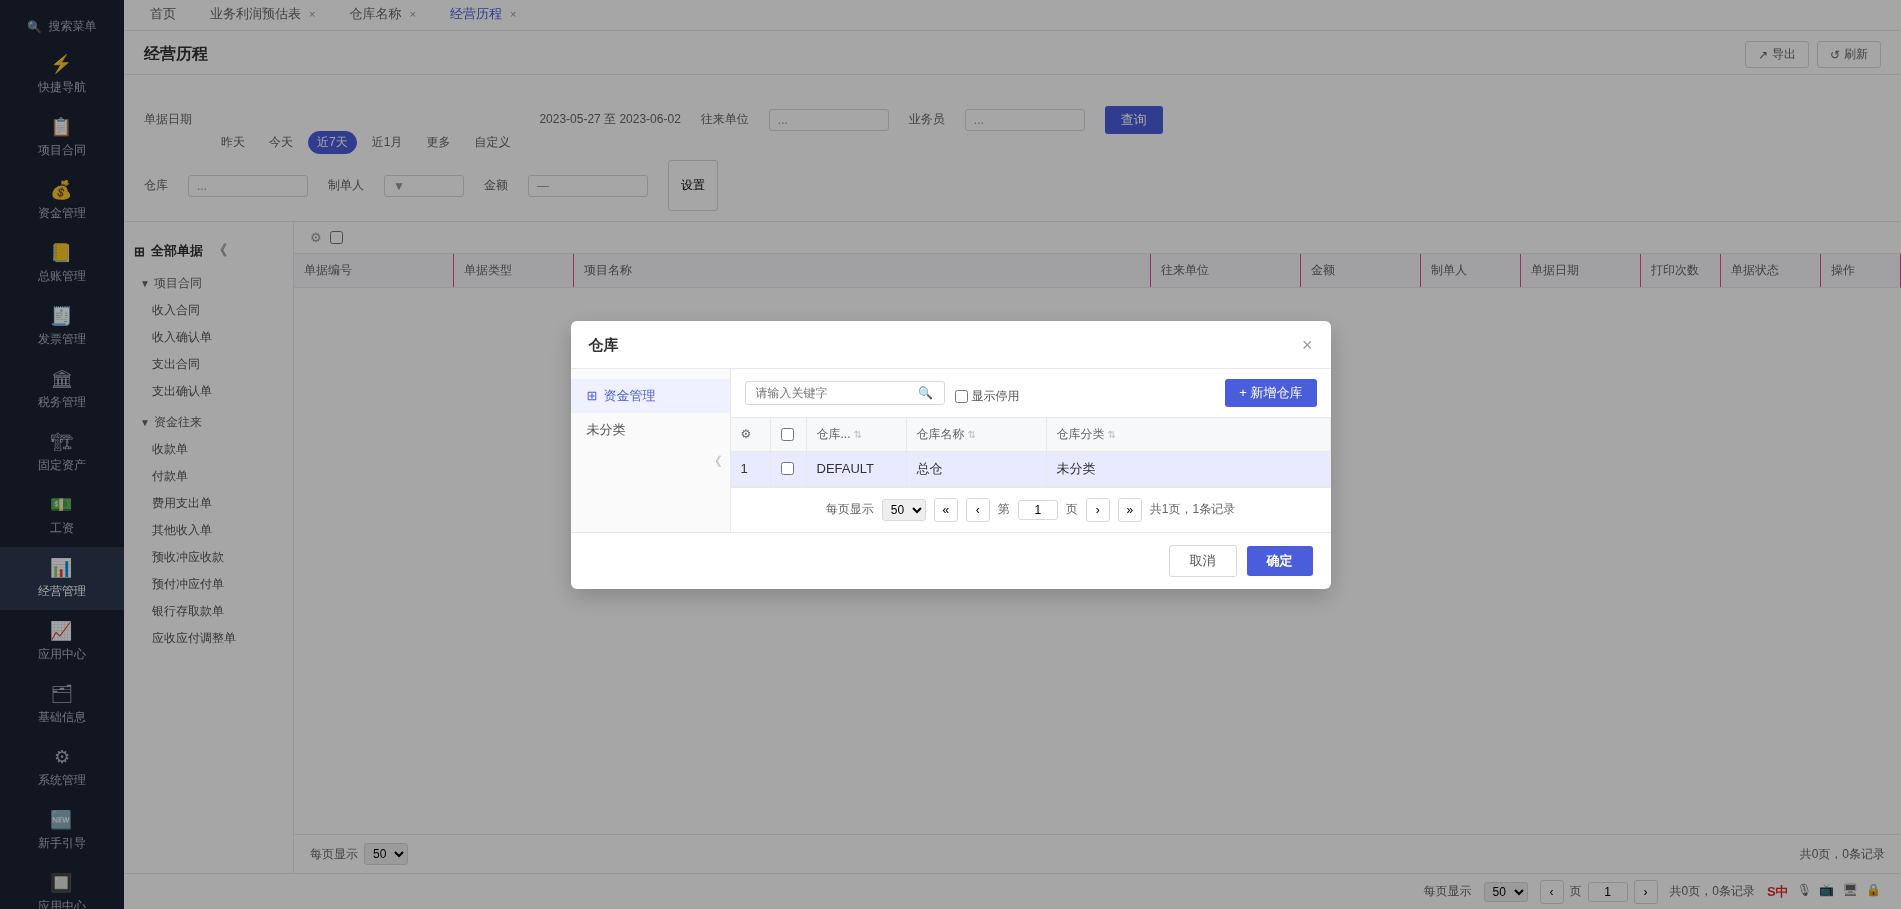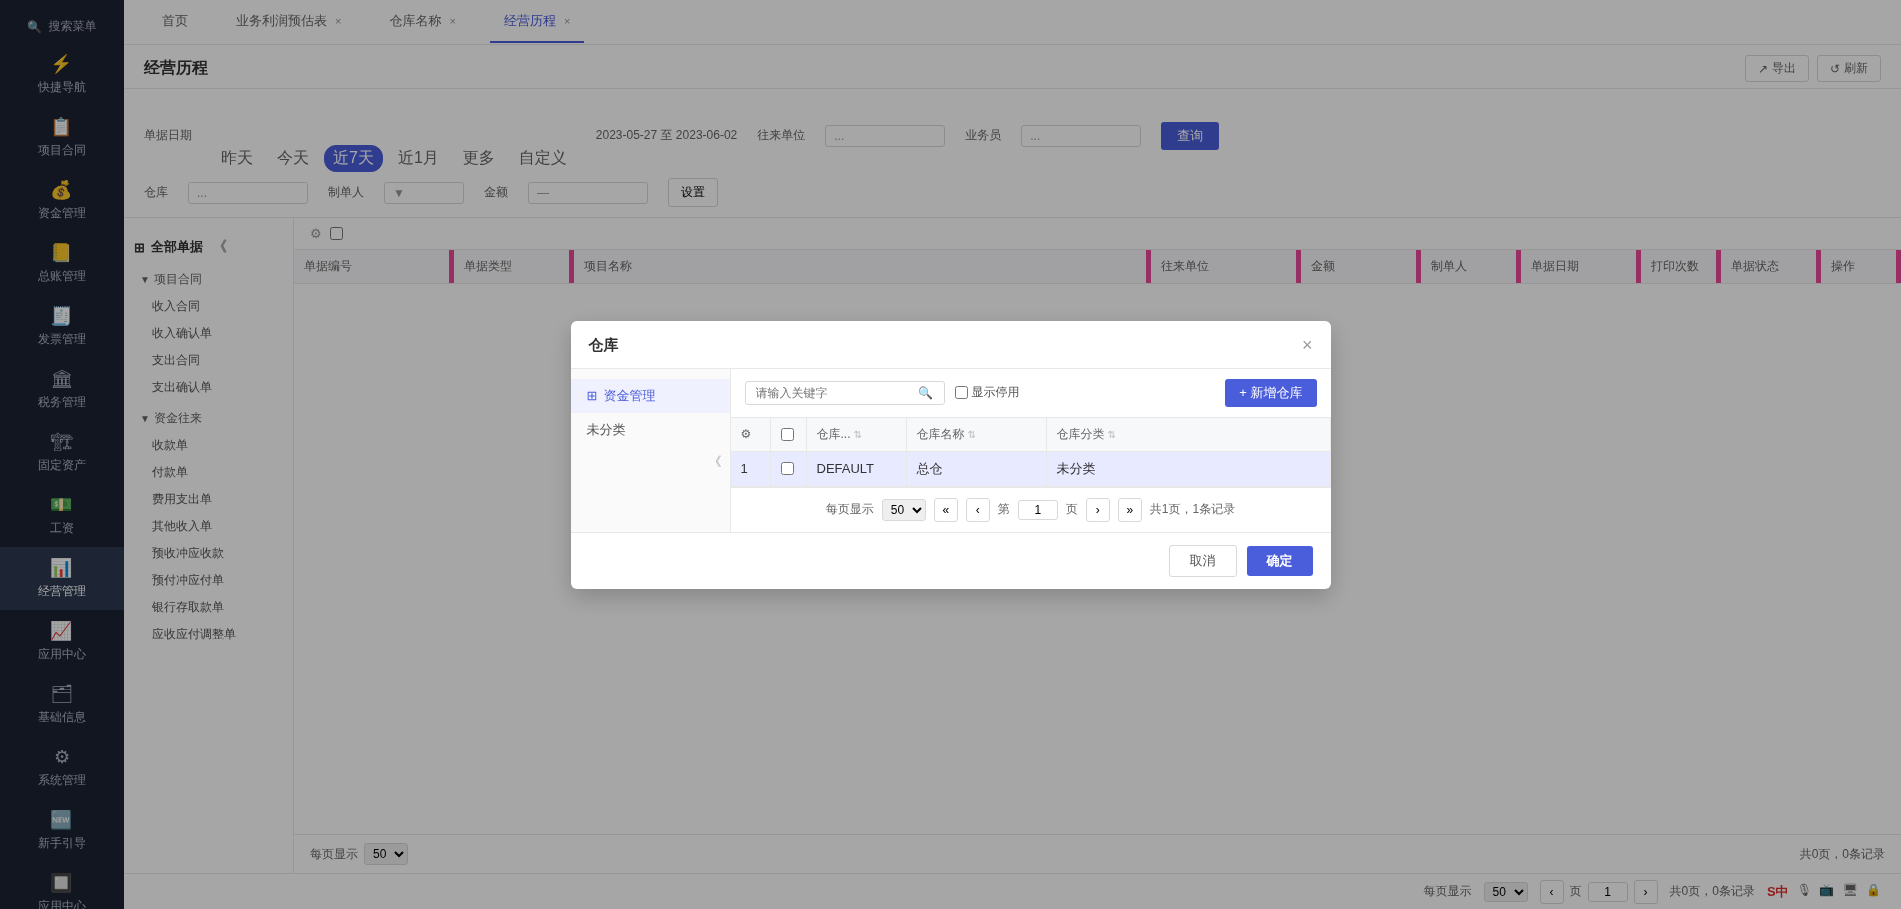--- a/index.html
+++ b/index.html
@@ -12,62 +12,62 @@
     .sidebar { width: 124px; background: #1c2333; display: flex; flex-direction: column; align-items: center; padding-top: 10px; flex-shrink: 0; }
     .sidebar-search { color: #aab; font-size: 12px; padding: 8px 0; display: flex; align-items: center; gap: 6px; width: 100%; justify-content: center; cursor: pointer; }
     .sidebar-item { width: 100%; display: flex; flex-direction: column; align-items: center; padding: 10px 0; color: #aab4c4; font-size: 12px; cursor: pointer; gap: 4px; }
     .sidebar-item.active { background: #2d3a52; color: #fff; }
     .sidebar-item .icon { font-size: 18px; }
 
     
     .main-content { flex: 1; display: flex; flex-direction: column; background: #f0f2f5; overflow: hidden; }
 
     
-    .tabs-bar { background: #fff; display: flex; align-items: center; border-bottom: 1px solid #e8e8e8; height: 45px; padding: 0 24px; gap: 20px; }
+    .tabs-bar { background: #fff; display: flex; align-items: center; border-bottom: 1px solid #e8e8e8; height: 31px; padding: 0 12px; gap: 6px; }
     .tab { padding: 0 14px; height: 42px; line-height: 42px; font-size: 13px; color: #666; cursor: pointer; display: flex; align-items: center; gap: 6px; border-bottom: 2px solid transparent; }
     .tab.active { color: #4a5ddb; border-bottom: 2px solid #4a5ddb; font-weight: 500; }
     .tab .close { color: #999; font-size: 11px; margin-left: 2px; }
     .tab-home { color: #666; }
 
     
     .page-header { display: flex; align-items: center; justify-content: space-between; padding: 10px 20px 6px; background: #fff; border-bottom: 1px solid #e8e8e8; }
     .page-title { font-size: 16px; font-weight: 600; color: #333; }
     .page-actions { display: flex; gap: 8px; }
     .btn-export, .btn-refresh { border: 1px solid #d9d9d9; background: #fff; padding: 4px 12px; border-radius: 3px; cursor: pointer; font-size: 12px; color: #666; display: flex; align-items: center; gap: 4px; }
 
     
     .filter-area { background: #fff; padding: 10px 20px; border-bottom: 1px solid #e8e8e8; }
     .filter-row { display: flex; align-items: center; gap: 20px; margin-bottom: 6px; }
     .filter-label { color: #666; font-size: 12px; white-space: nowrap; }
     .filter-dates { display: flex; align-items: center; gap: 6px; }
-    .date-btn { padding: 2px 8px; border-radius: 3px; border: 1px solid transparent; font-size: 16px; cursor: pointer; color: #666; background: transparent; margin-top: 46px; }
+    .date-btn { padding: 2px 8px; border-radius: 3px; border: 1px solid transparent; font-size: 12px; cursor: pointer; color: #666; background: transparent; margin-top: 46px; }
     .date-btn.active { background: #4a5ddb; color: #fff; border-color: #4a5ddb; border-radius: 12px; }
     .date-range { color: #666; font-size: 12px; }
     .filter-select { border: 1px solid #d9d9d9; padding: 3px 8px; border-radius: 3px; min-width: 120px; font-size: 12px; color: #999; display: flex; align-items: center; justify-content: space-between; cursor: pointer; }
     .filter-row2 { display: flex; align-items: center; gap: 20px; }
 
     
     .btn-query { background: #4a5ddb; color: #fff; border: none; padding: 5px 16px; border-radius: 3px; cursor: pointer; font-size: 13px; }
-    .btn-settings { border: 1px solid #d9d9d9; background: #fff; padding: 5px 12px; border-radius: 3px; cursor: pointer; font-size: 12px; }
+    .btn-settings { border: 1px solid #d9d9d9; background: #fff; padding: 16px 12px; border-radius: 3px; cursor: pointer; font-size: 12px; }
 
     
     .content-area { display: flex; flex: 1; overflow: hidden; }
     .left-panel { width: 170px; background: #fff; border-right: 1px solid #e8e8e8; padding: 10px 0; overflow-y: auto; flex-shrink: 0; }
     .left-panel-header { display: flex; align-items: center; padding: 6px 10px; font-weight: 600; font-size: 13px; color: #333; gap: 6px; }
     .nav-group { margin-bottom: 4px; }
     .nav-group-label { padding: 5px 16px; font-size: 12px; color: #666; display: flex; align-items: center; gap: 4px; cursor: pointer; }
     .nav-item { padding: 5px 28px; font-size: 12px; color: #555; cursor: pointer; }
     .collapse-arrow { font-size: 10px; }
     .panel-collapse-btn { color: #999; cursor: pointer; font-size: 14px; padding: 4px; }
 
     
     .table-area { flex: 1; background: #fff; overflow: hidden; display: flex; flex-direction: column; }
     .table-toolbar { padding: 8px 16px; display: flex; align-items: center; gap: 8px; border-bottom: 1px solid #e8e8e8; }
     .table-header { display: flex; background: #f7f8fa; border-bottom: 1px solid #e8e8e8; font-size: 12px; color: #666; font-weight: 500; }
-    .th { padding: 8px 10px; display: flex; align-items: flex-start; gap: 4px; border-right: 5px solid #ec4899; }
+    .th { padding: 8px 10px; display: flex; align-items: flex-start; gap: 4px; border-right: 1px solid #ec4899; }
     .table-empty { flex: 1; display: flex; align-items: center; justify-content: center; color: #999; font-size: 13px; }
     .table-footer { display: flex; align-items: center; justify-content: space-between; padding: 8px 16px; border-top: 1px solid #e8e8e8; font-size: 12px; color: #666; background: #fff; }
     .page-btn { border: 1px solid #d9d9d9; background: #fff; width: 24px; height: 24px; border-radius: 3px; cursor: pointer; display: flex; align-items: center; justify-content: center; font-size: 12px; }
     .page-input { width: 40px; text-align: center; border: 1px solid #d9d9d9; border-radius: 3px; padding: 2px 4px; font-size: 12px; }
 
     
     .bottom-bar { height: 36px; background: #fff; border-top: 1px solid #e8e8e8; display: flex; align-items: center; justify-content: flex-end; padding: 0 20px; font-size: 12px; color: #666; gap: 12px; }
     .bottom-pagination { display: flex; align-items: center; gap: 6px; }
 
     
@@ -76,21 +76,21 @@
     .modal-header { display: flex; align-items: center; justify-content: space-between; padding: 14px 18px 12px; border-bottom: 1px solid #e8e8e8; }
     .modal-title { font-size: 15px; font-weight: 600; color: #333; }
     .modal-close { cursor: pointer; color: #999; font-size: 18px; }
     .modal-body { display: flex; flex: 1; overflow: hidden; }
     .modal-left { width: 160px; border-right: 1px solid #e8e8e8; padding: 10px 0; background: #fafafa; overflow-y: auto; }
     .modal-left-item { padding: 8px 16px; font-size: 13px; color: #555; cursor: pointer; display: flex; align-items: center; gap: 6px; }
     .modal-left-item.active { color: #4a5ddb; background: #f0f1ff; }
     .modal-left-collapse { display: flex; align-items: center; justify-content: flex-end; padding: 6px 8px; cursor: pointer; color: #999; }
     .modal-right { flex: 1; display: flex; flex-direction: column; overflow: hidden; }
     .modal-toolbar { display: flex; align-items: center; justify-content: space-between; padding: 10px 14px; border-bottom: 1px solid #e8e8e8; }
-    .modal-search-area { display: flex; align-items: center; gap: 10px; }
+    .modal-search-area { display: flex; align-items: flex-end; gap: 10px; }
     .modal-search-input { border: 1px solid #d9d9d9; border-radius: 3px; padding: 4px 10px; font-size: 12px; width: 200px; color: #999; display: flex; align-items: center; gap: 6px; }
     .modal-search-input input { border: none; outline: none; width: 160px; font-size: 12px; color: #999; }
     .checkbox-label { display: flex; align-items: center; gap: 4px; font-size: 12px; color: #555; cursor: pointer; }
     .btn-add { background: #4a5ddb; color: #fff; border: none; padding: 5px 14px; border-radius: 3px; cursor: pointer; font-size: 13px; display: flex; align-items: center; gap: 4px; }
     .modal-table { flex: 1; overflow-y: auto; }
     .modal-table-header { display: flex; background: #f7f8fa; border-bottom: 1px solid #e8e8e8; font-size: 12px; color: #666; }
     .modal-th { padding: 8px 10px; display: flex; align-items: center; gap: 3px; border-right: 1px solid #e8e8e8; }
     .modal-tr { display: flex; border-bottom: 1px solid #e8e8e8; font-size: 13px; }
     .modal-tr.selected { background: #e8eaff; }
     .modal-td { padding: 8px 10px; display: flex; align-items: center; border-right: 1px solid #e8e8e8; }

